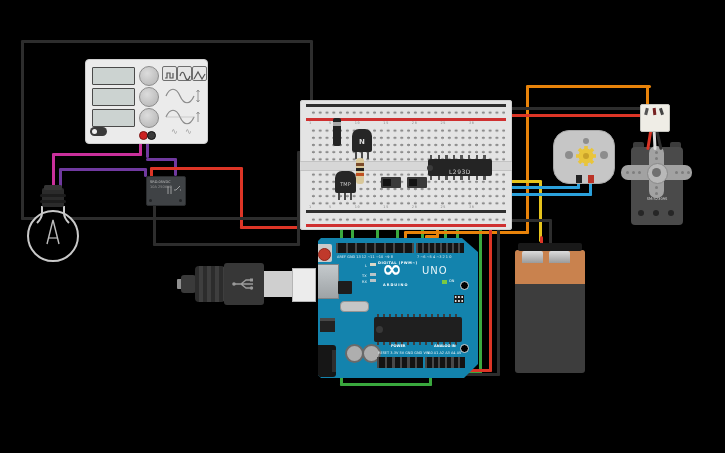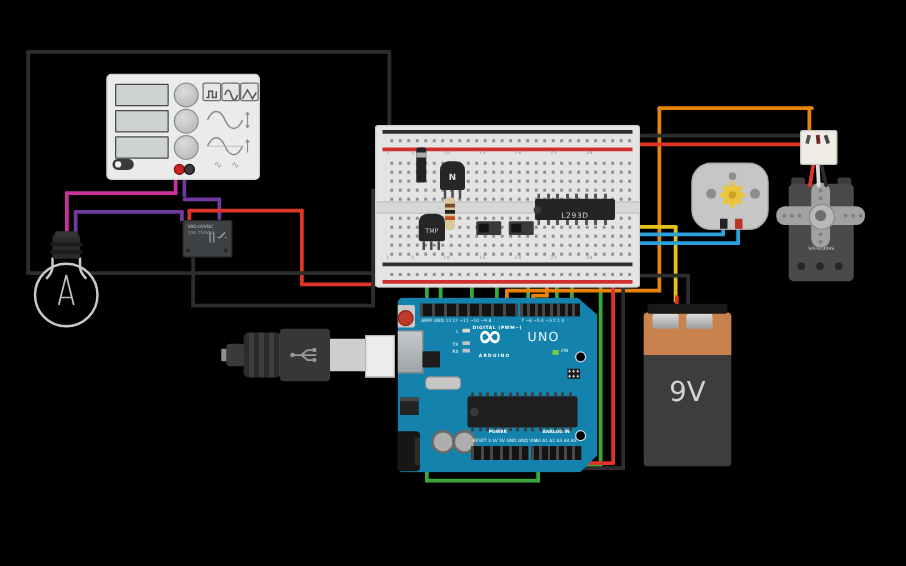--- a/index.html
+++ b/index.html
@@ -266,21 +266,20 @@
         <rect x="19" y="1.5" width="3" height="3" fill="#9a9a9a"></rect>
         <circle cx="20.5" cy="11" r="1.7" fill="#9a9a9a"></circle>
       </svg>
     </div>
     <div class="abs" style="left:264px;top:271px;width:28px;height:26px;background:#cfcfcf;"></div>
     <div class="abs" style="left:292px;top:268px;width:22px;height:32px;background:#ececec;border:1px solid #b5b5b5;"></div>
   </div>
 
   <div class="abs" style="left:515px;top:250px;width:70px;height:123px;background:#3d3d3d;border-radius:3px;">
     <div class="abs" style="left:0;top:0;width:70px;height:34px;background:#c9824e;border-radius:3px 3px 0 0;"></div>
-    <div class="abs" style="left:0;top:52px;width:70px;text-align:center;color:#d3d3d3;font-size:22px;">9V</div>
   </div>
   <div class="abs" style="left:522px;top:251px;width:21px;height:12px;background:linear-gradient(180deg,#dcdcdc,#9b9b9b);border-radius:2px 2px 0 0;"></div>
   <div class="abs" style="left:549px;top:251px;width:21px;height:12px;background:linear-gradient(180deg,#dcdcdc,#9b9b9b);border-radius:2px 2px 0 0;"></div>
   <div class="abs" style="left:518px;top:243px;width:64px;height:8px;background:#191919;border-radius:2px;"></div>
 
   <div class="abs" style="left:553px;top:130px;width:60px;height:52px;background:#c6c6c6;border-radius:16px;border:1px solid #a8a8a8;">
     <div class="dot" style="left:11px;top:20px;width:8px;height:8px;background:#8d8d8d;"></div>
     <div class="dot" style="left:46px;top:20px;width:8px;height:8px;background:#8d8d8d;"></div>
     <div class="dot" style="left:29px;top:7px;width:6px;height:6px;background:#8d8d8d;"></div>
     <svg style="position:absolute;left:18px;top:11px;" width="28" height="28" viewBox="0 0 28 28">

